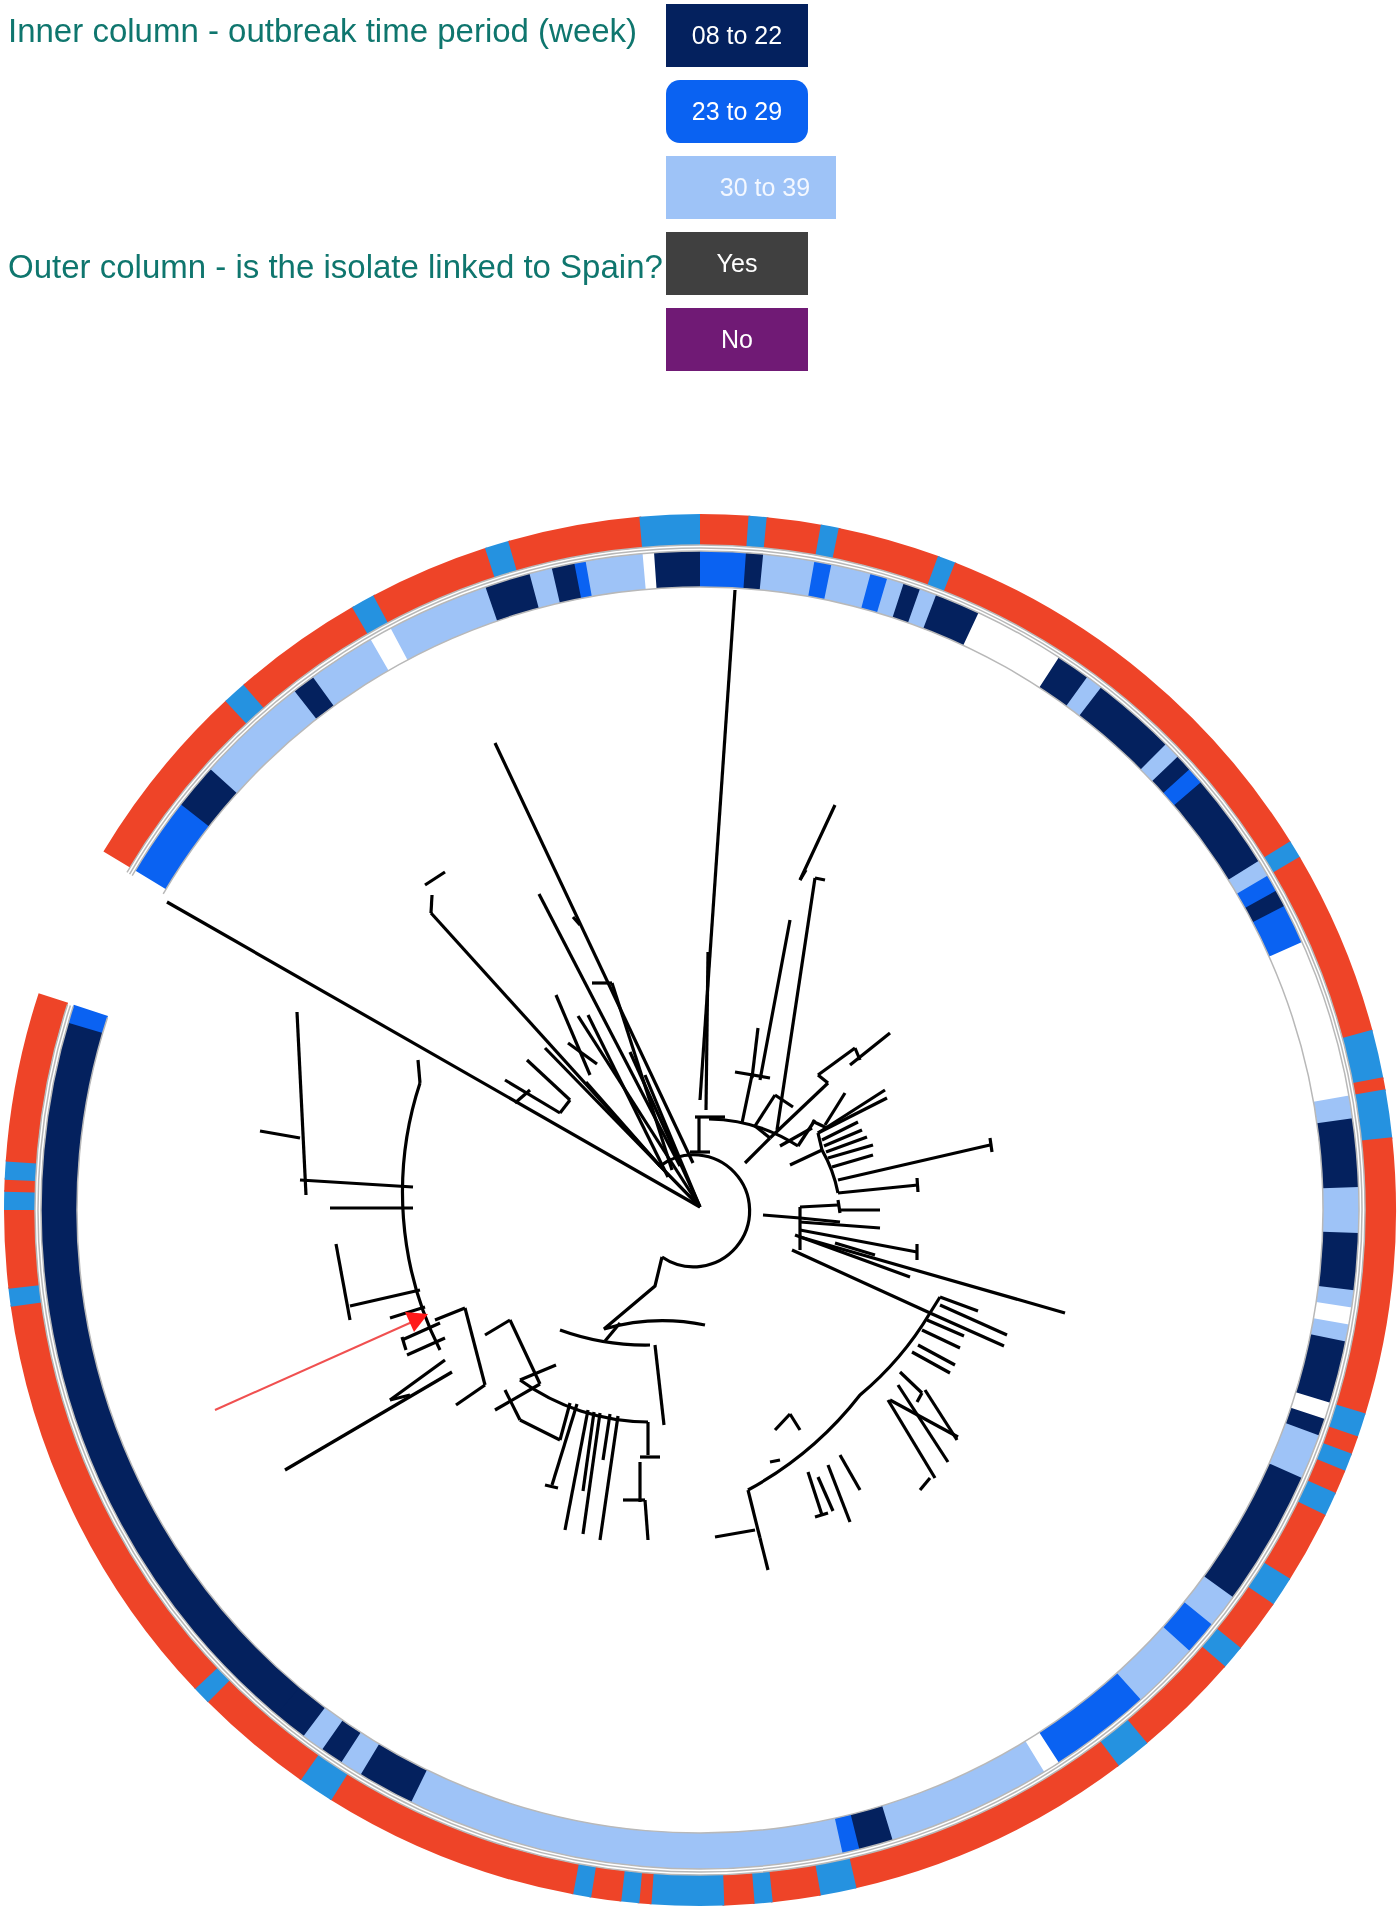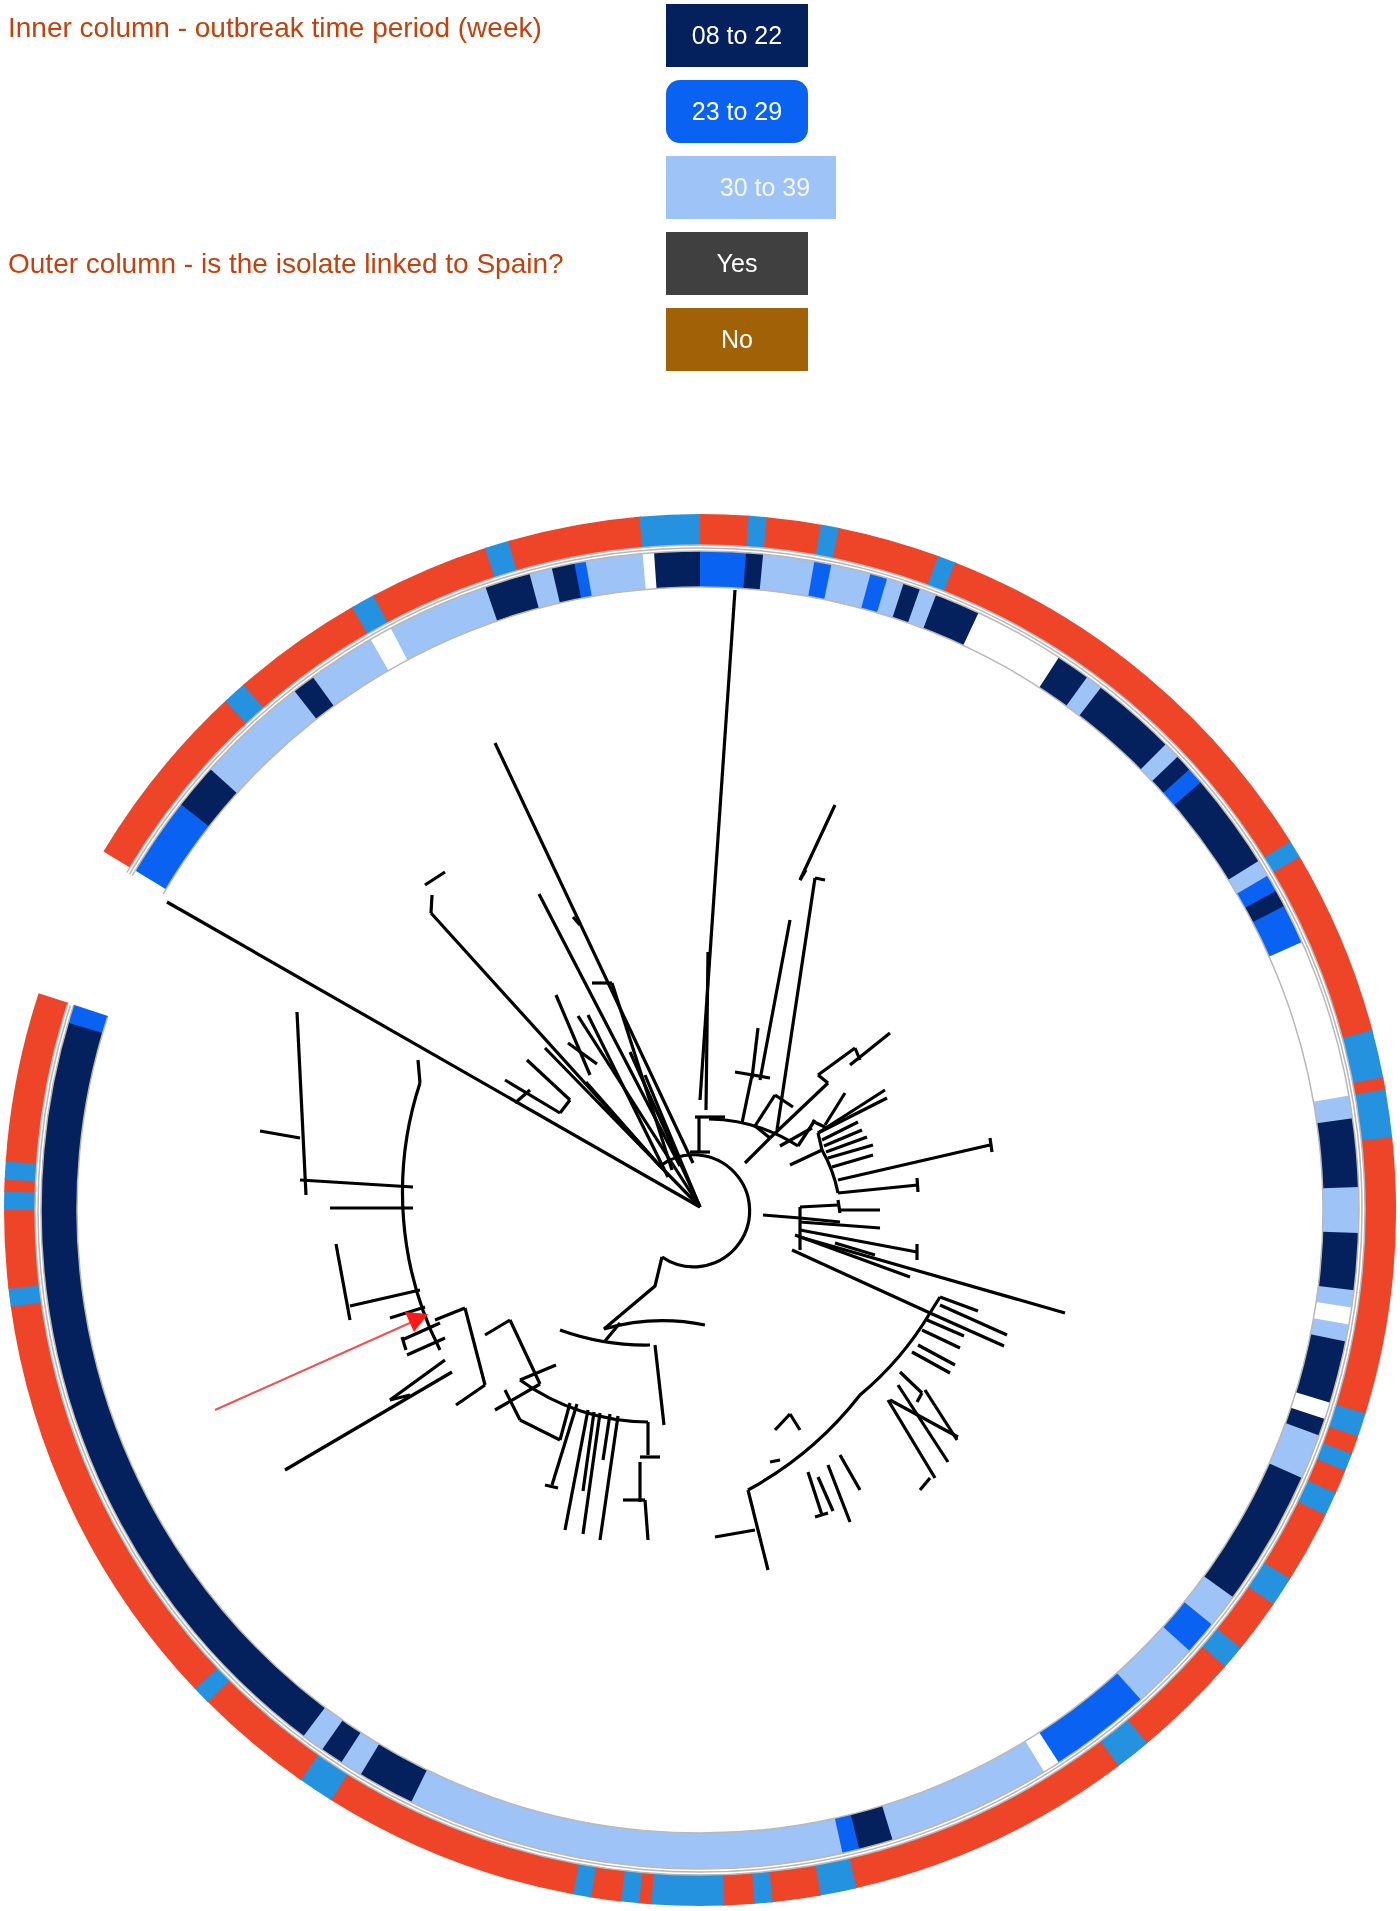--- a/index.html
+++ b/index.html
@@ -1,31 +1,31 @@
 <!DOCTYPE html>
 <html><head>
 <meta charset="utf-8">
 <style>
   html, body { margin: 0; padding: 0; background: #ffffff; }
   body { width: 1400px; height: 1911px; position: relative; overflow: hidden; font-family: "Liberation Sans", sans-serif; }
-  .legend-label { position: absolute; left: 8px; font-size: 28px; color: #c2410c; white-space: nowrap; }
+  .legend-label { position: absolute; left: 8px; font-size: 33px; color: #0f766e; white-space: nowrap; }
   .legend-swatch { position: absolute; left: 666px; width: 142px; height: 63px; color: #fff; font-size: 25px; display: flex; align-items: center; justify-content: center; }
   #tree-svg { position: absolute; left: 0; top: 0; }
 </style>
 </head>
 <body>
 
 <div class="legend-label" style="top:12px;">Inner column - outbreak time period (week)</div>
 <div class="legend-label" style="top:248px;">Outer column - is the isolate linked to Spain?</div>
 
 <div class="legend-swatch" style="top: 4px; background: rgb(4, 33, 94); color: rgb(255, 255, 255);">08 to 22</div>
 <div class="legend-swatch" style="top: 80px; background: rgb(10, 98, 242); color: rgb(255, 255, 255); border-radius: 14px;">23 to 29</div>
 <div class="legend-swatch" style="top: 156px; background: rgb(158, 195, 247); color: rgb(244, 248, 255); padding-left: 28px;">30 to 39</div>
 <div class="legend-swatch" style="top: 232px; background: #404040; color: rgb(255, 255, 255);">Yes</div>
-<div class="legend-swatch" style="top: 308px; background: #a16207; color: rgb(255, 255, 255);">No</div>
+<div class="legend-swatch" style="top: 308px; background: #701a75; color: rgb(255, 255, 255);">No</div>
 
 <svg id="tree-svg" width="1400" height="1911" viewBox="0 0 1400 1911" xmlns="http://www.w3.org/2000/svg">
   <g id="ring-inner">
       <path d="M135.126748837308,870.5899086342743 A659,659 0 0 1 181.76486663314518,802.92095786661 L210.0751318853558,825.1589632031837 A623,623 0 0 0 165.98477166258397,889.1312793310362 Z" fill="#0a62f2"></path>
       <path d="M180.70091337317,804.2790877603915 A659,659 0 0 1 211.4236598859817,767.7623264795376 L238.1137179195244,791.9209854275447 A623,623 0 0 0 209.06930050301207,826.4429008721152 Z" fill="#04215e"></path>
       <path d="M210.26756001039718,769.0429304095123 A659,659 0 0 1 295.63999841987635,689.6405193309894 L317.7294673984567,718.0668339047138 A623,623 0 0 0 237.0207737275834,793.1316322384314 Z" fill="#9ec3f7"></path>
       <path d="M294.27908776039135,690.7009133731701 A659,659 0 0 1 314.0466075871204,675.8455477252016 L335.13055618630653,705.025457105919 A623,623 0 0 0 316.44290087211505,719.0693005030121 Z" fill="#04215e"></path>
       <path d="M312.64951873926015,676.8578007069098 A659,659 0 0 1 371.9952446975882,638.4285867024096 L389.91356213444226,669.6525182330822 A623,623 0 0 0 333.80978782178914,705.9824125044079 Z" fill="#9ec3f7"></path>
       <path d="M370.4999999999997,639.2892589060551 A659,659 0 0 1 392.1426109857494,627.3295716879667 L408.96031357226383,659.159822703495 A623,623 0 0 0 388.4999999999997,670.4661734422949 Z" fill="#ffffff"></path>
       <path d="M390.618240124098,628.1375363059672 A659,659 0 0 1 487.0825830523181,586.3437055875031 L498.7138835229047,620.4129417010842 A623,623 0 0 0 407.51921638439006,659.9236496488885 Z" fill="#9ec3f7"></path>

